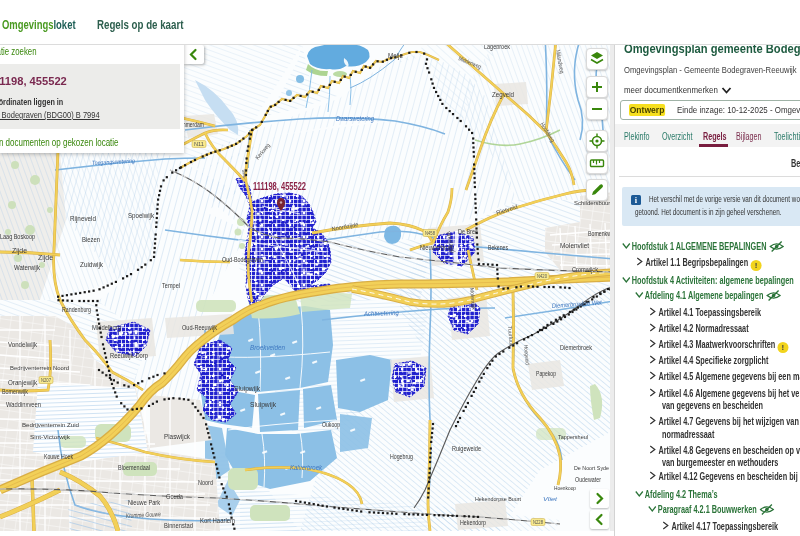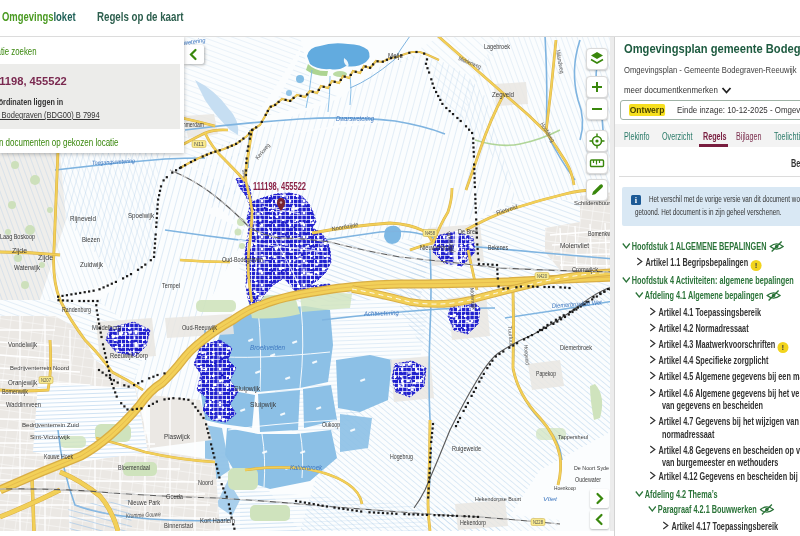--- a/index.html
+++ b/index.html
@@ -1,19 +1,19 @@
 <!DOCTYPE html>
 <html lang="nl"><head>
 <meta charset="utf-8">
 <style>
   html,body{margin:0;padding:0;}
   body{width:800px;height:536px;overflow:hidden;position:relative;
        font-family:"Liberation Sans",sans-serif;background:#fff;}
   
-  #hdr{position:absolute;left:0;top:0;width:800px;height:36px;background:#fff;
+  #hdr{position:absolute;left:0;top:8px;width:800px;height:36px;background:#fff;
        border-bottom:1px solid #dcdcdc;z-index:30;}
   #logo{position:absolute;left:2px;top:9px;font-size:13.5px;font-weight:bold;transform:scaleX(.70);transform-origin:0 50%;white-space:nowrap;}
   #logo .g{color:#4a9a21;} #logo .t{color:#1d5f56;}
   #nav1{position:absolute;left:97px;top:9px;font-size:13.5px;font-weight:bold;color:#2d5f4e;transform:scaleX(.72);transform-origin:0 50%;white-space:nowrap;}
   
   #map{position:absolute;left:0;top:36px;width:614px;height:495px;overflow:hidden;background:#fbfdff;}
   #mapgap{position:absolute;left:610px;top:36px;width:4px;height:495px;background:#ececec;}
   #botstrip{position:absolute;left:0;top:531px;width:614px;height:5px;background:#fff;}
   
   #lp{position:absolute;left:0;top:36px;width:184px;height:117px;background:#fff;z-index:20;

